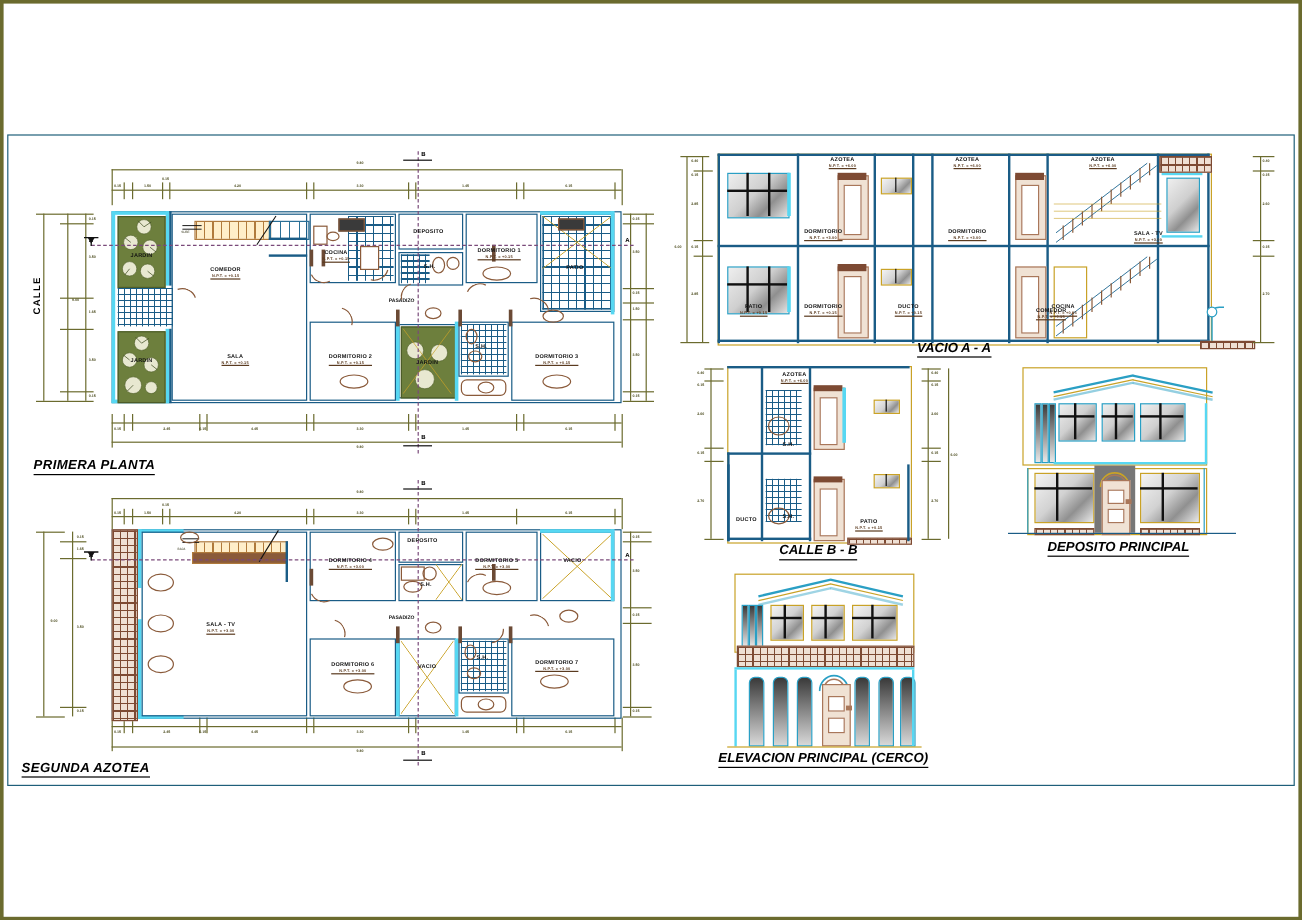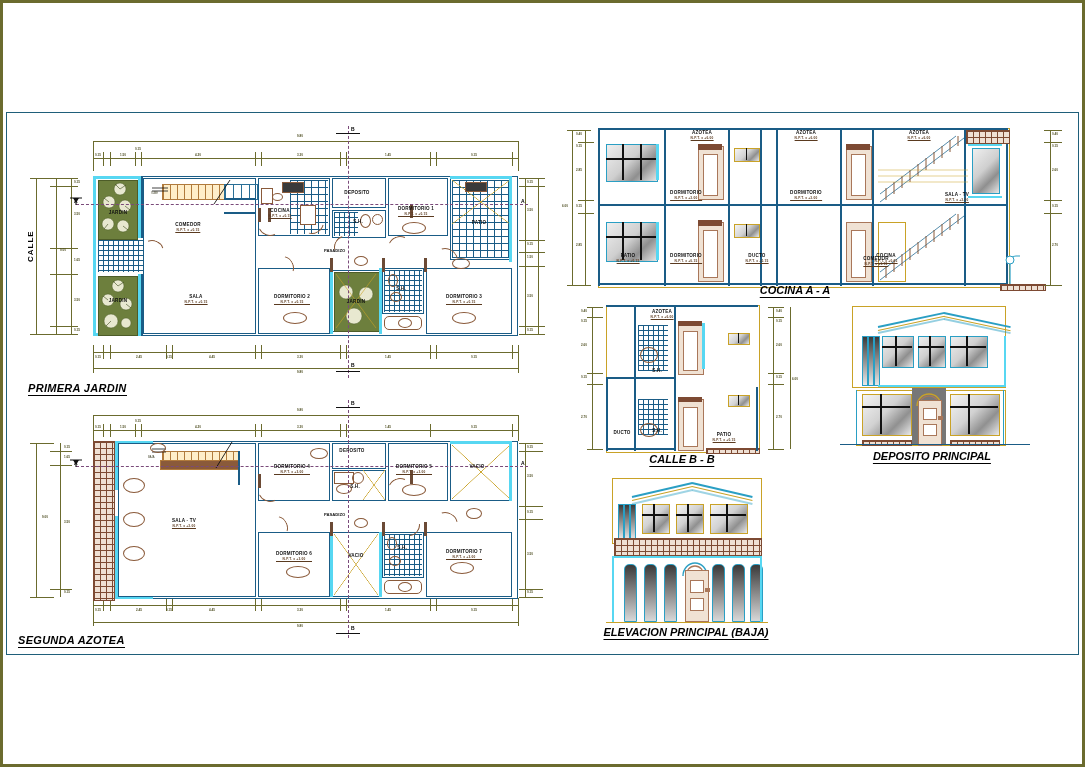--- a/index.html
+++ b/index.html
@@ -329,21 +329,21 @@
     </svg>
   </div>
   <div class="secmark" style="left:521px;top:198px;">A</div>
 
   <div class="dashv" style="left:348px;top:126px;height:252px;"></div>
   <div class="secmark" style="left:351px;top:126px;">B</div>
   <div class="secmark" style="left:351px;top:362px;">B</div>
   <div class="hline" style="left:336px;top:133px;width:24px;border-color:#111;"></div>
   <div class="hline" style="left:336px;top:371px;width:24px;border-color:#111;"></div>
 
-  <div class="plan-title" style="left:28px;top:382px;">PRIMERA JARDIN</div>
+  <div class="plan-title" style="left:28px;top:382px;">PRIMERA PLANTA</div>
 </div>
 
 <div class="rlab" style="left:118px;top:210px;">
   <span class="nm">JARDIN</span>
   </div>
 <div class="rlab" style="left:118px;top:298px;">
   <span class="nm">JARDIN</span>
   </div>
 <div class="rlab" style="left:188px;top:222px;">
   <span class="nm">COMEDOR</span>
@@ -716,21 +716,21 @@
   <div class="hline" style="left:484px;top:24px;width:18px;"></div>
   <div class="hline" style="left:484px;top:82px;width:18px;"></div>
   <div class="hline" style="left:484px;top:95px;width:18px;"></div>
   <div class="hline" style="left:484px;top:167px;width:18px;"></div>
   <div class="dimtxtv" style="left:492px;top:14px;">0.40</div>
   <div class="dimtxtv" style="left:492px;top:26px;">0.15</div>
   <div class="dimtxtv" style="left:492px;top:50px;">2.60</div>
   <div class="dimtxtv" style="left:492px;top:86px;">0.15</div>
   <div class="dimtxtv" style="left:492px;top:125px;">2.70</div>
 
-  <div class="sec-title" style="left:235px;top:166px;">COCINA A - A</div>
+  <div class="sec-title" style="left:235px;top:166px;">VACIO A - A</div>
 </div>
 
 <div class="rlab" style="left:702px;top:130px;">
   <span class="nm">AZOTEA</span>
   <span class="lv">N.P.T. = +6.00</span>
   </div>
 <div class="rlab" style="left:806px;top:130px;">
   <span class="nm">AZOTEA</span>
   <span class="lv">N.P.T. = +6.00</span>
   </div>
@@ -951,14 +951,14 @@
   </div>
   <div class="door-el" style="left:99px;top:100px;width:22px;height:50px;"></div>
   <div class="door-in" style="left:104px;top:110px;width:12px;height:11px;"></div>
   <div class="door-in" style="left:104px;top:128px;width:12px;height:11px;"></div>
   <div class="abs" style="left:119px;top:118px;width:5px;height:4px;background:#a9775a;"></div>
 
   <div class="cyan" style="left:26px;top:88px;width:2px;height:64px;"></div>
   <div class="cyan" style="left:174px;top:88px;width:2px;height:64px;"></div>
   <div class="abs" style="left:20px;top:152px;width:162px;height:0;border-top:1.5px solid #c9a227;"></div>
 
-  <div class="sec-title" style="left:100px;top:156px;">ELEVACION PRINCIPAL (BAJA)</div>
+  <div class="sec-title" style="left:100px;top:156px;">ELEVACION PRINCIPAL (CERCO)</div>
 </div>
 
 </body></html>

